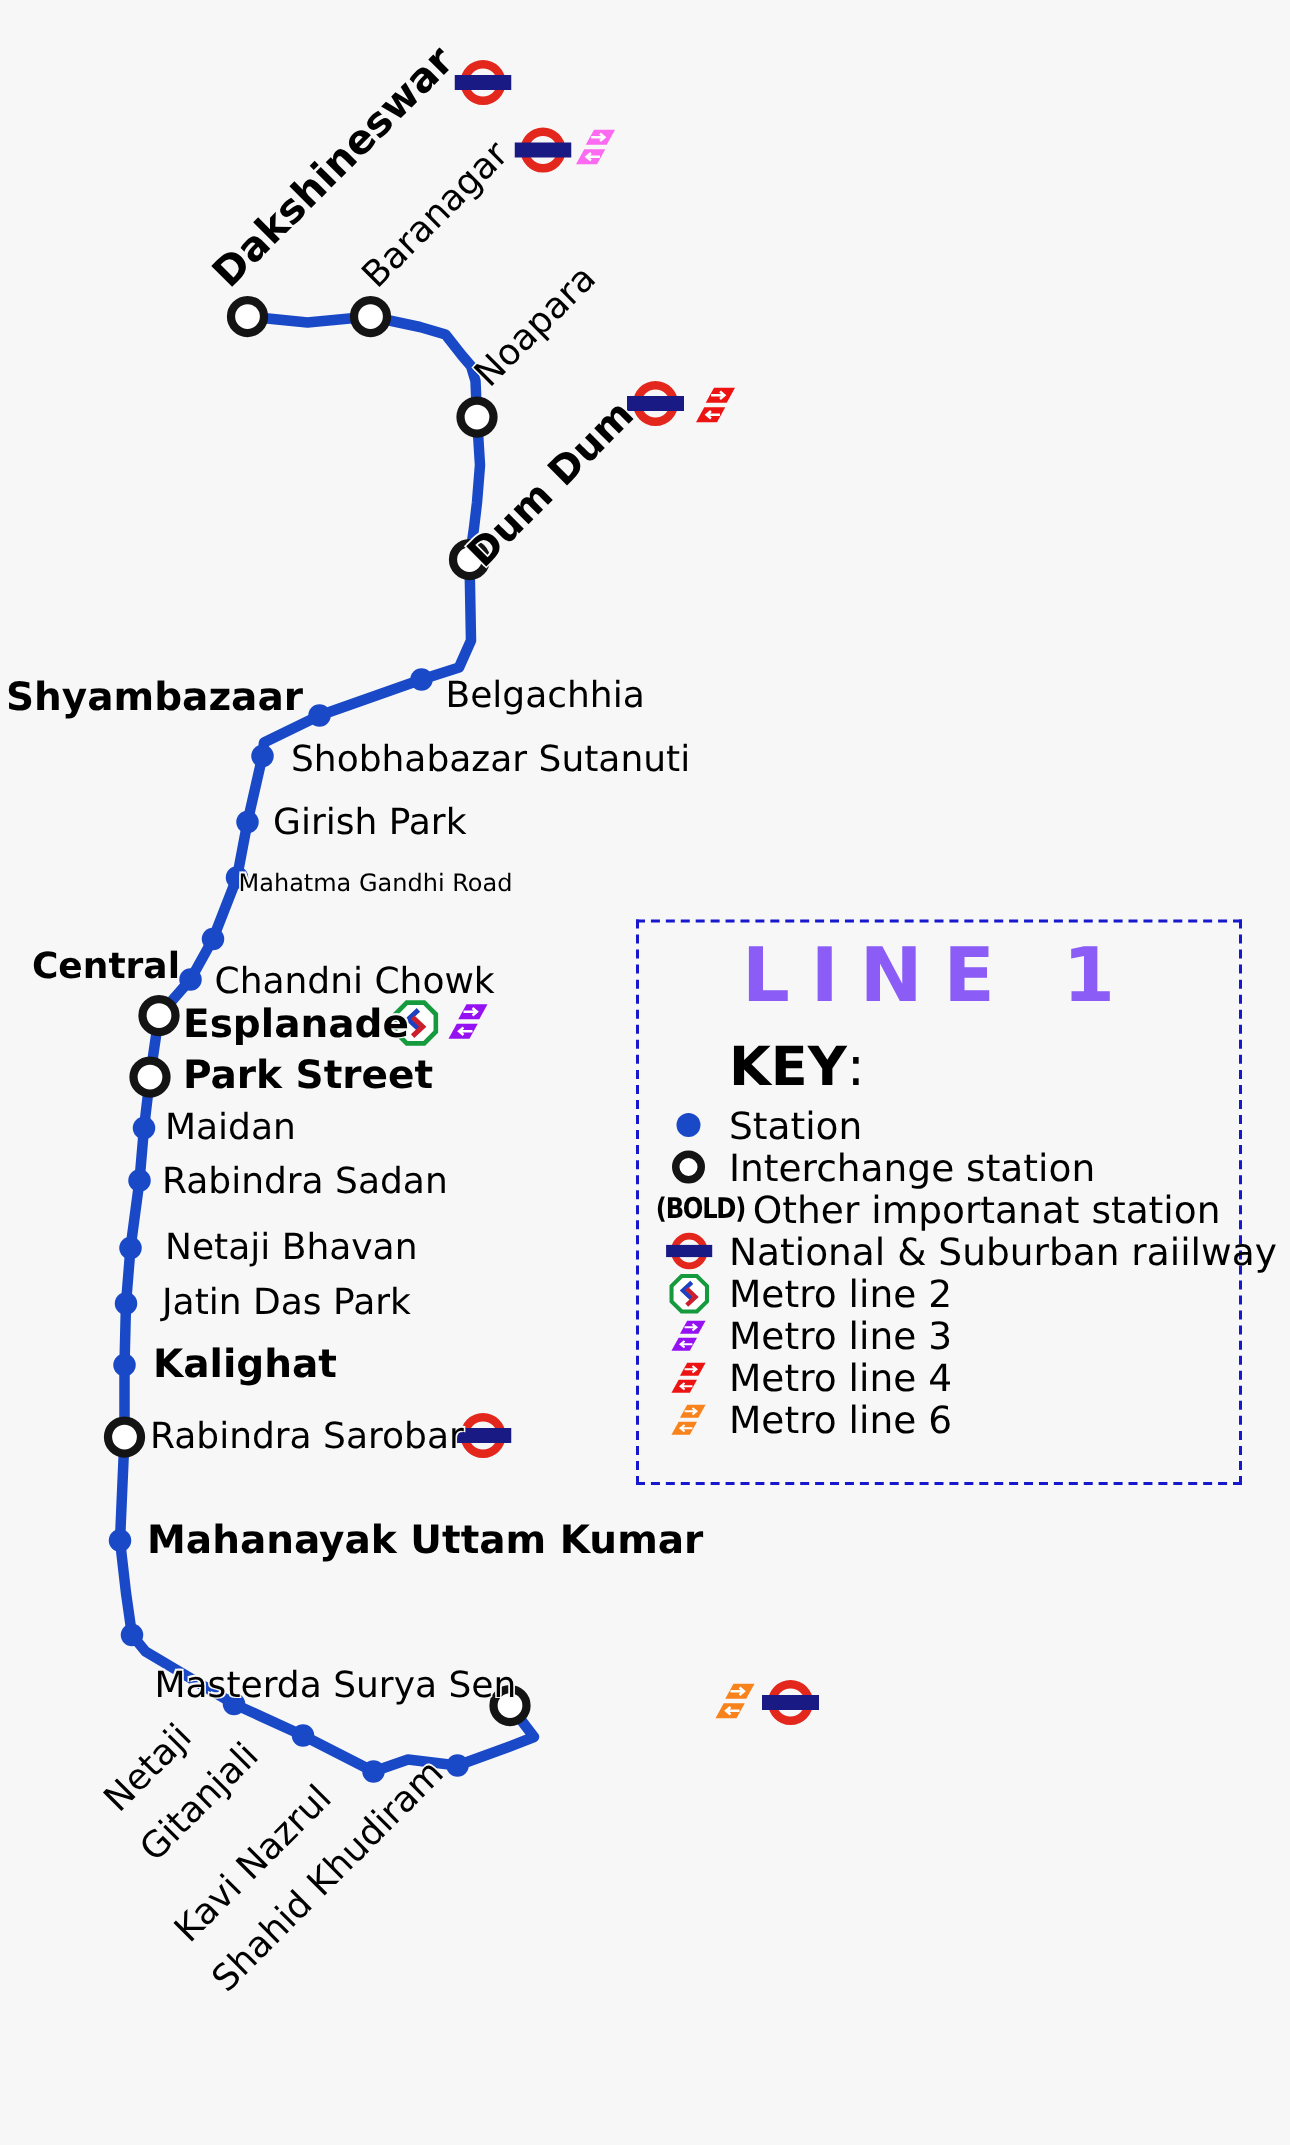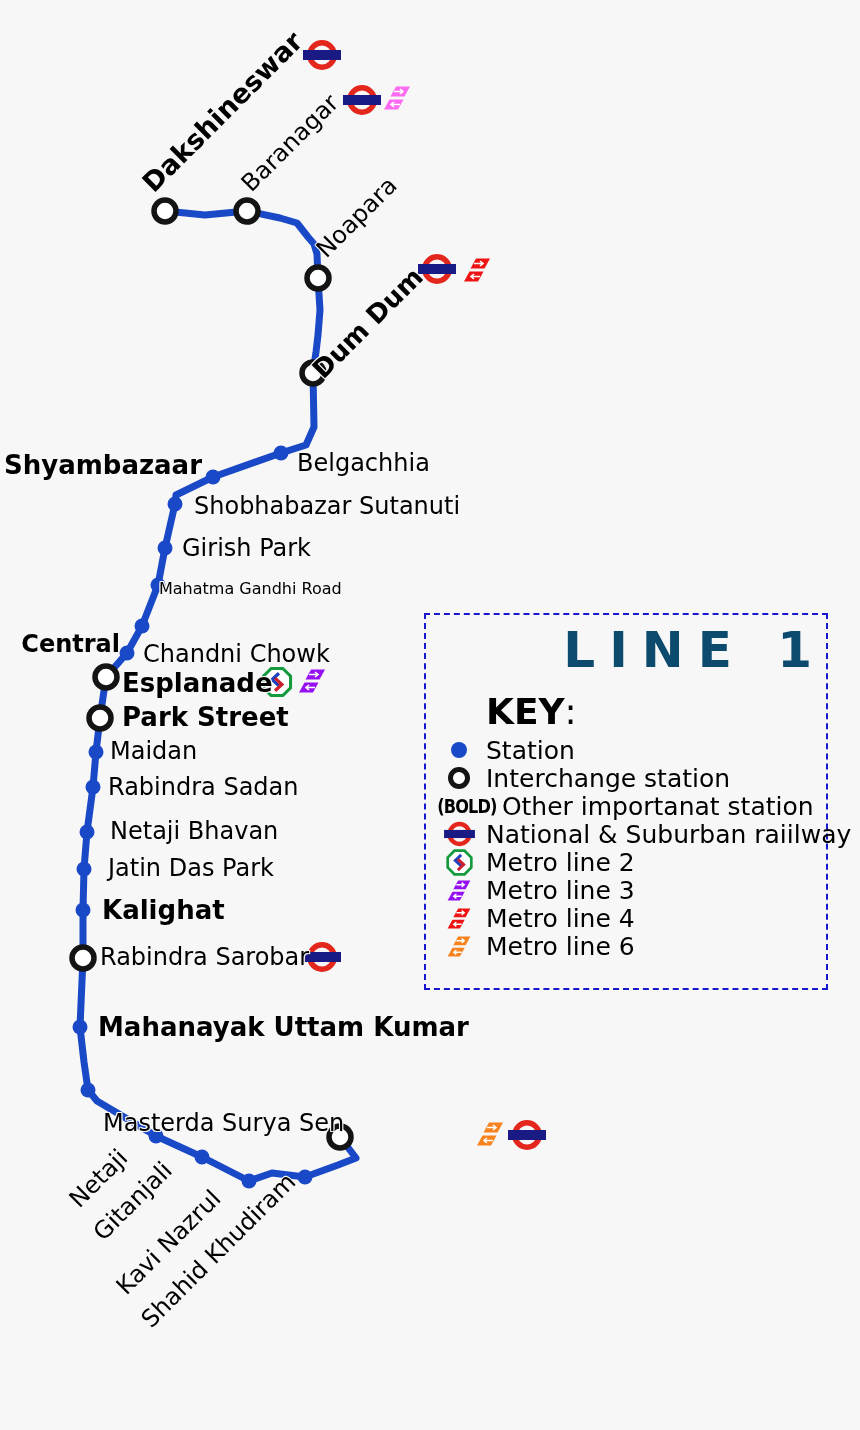--- a/index.html
+++ b/index.html
@@ -17,22 +17,22 @@
     white-space:pre;
     text-shadow:1px 1px 0 #f7f7f7,-1px 1px 0 #f7f7f7,1px -1px 0 #f7f7f7,-1px -1px 0 #f7f7f7;
   }
   .st-label.bold{font-weight:bold;}
   .badge{position:absolute;transform:translate(-50%,-50%);line-height:0;}
   .legend{
     position:absolute;left:424px;top:613px;width:404px;height:377px;
     border:2px dashed #1717cd;box-sizing:border-box;background:transparent;
   }
   .legend-title{
-    margin-top:6px;text-align:right;
-    font-size:50px;font-weight:bold;letter-spacing:14px;color:#0c4a6e;
+    margin-top:6px;text-align:center;
+    font-size:50px;font-weight:bold;letter-spacing:14px;color:#8b5cf6;
   }
   .legend-key{margin:12px 0 4px 60px;font-size:36px;color:#000;}
   .legend-key .key-word{font-weight:bold;}
   .legend-row{display:flex;align-items:center;height:28px;padding-left:6px;}
   .legend-icon{flex:0 0 54px;display:flex;justify-content:center;align-items:center;line-height:0;}
   .legend-label{font-size:25px;color:#000;white-space:pre;}
   .bold-marker{font-size:19px;font-weight:bold;transform:scaleX(0.85);letter-spacing:-1px;}
 </style>
 </head>
 <body>

